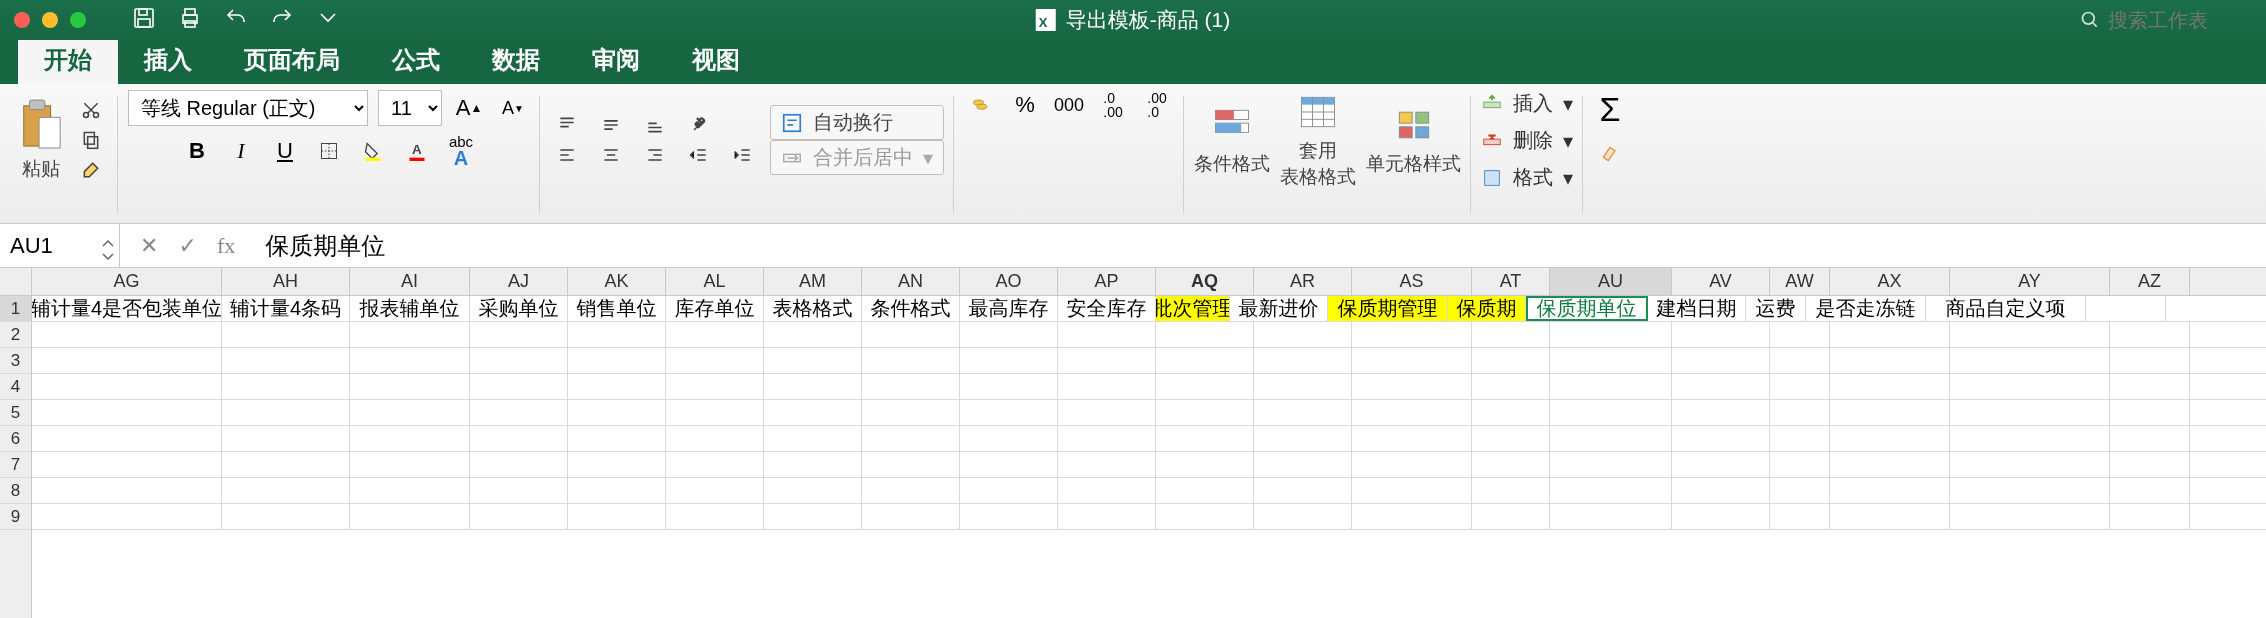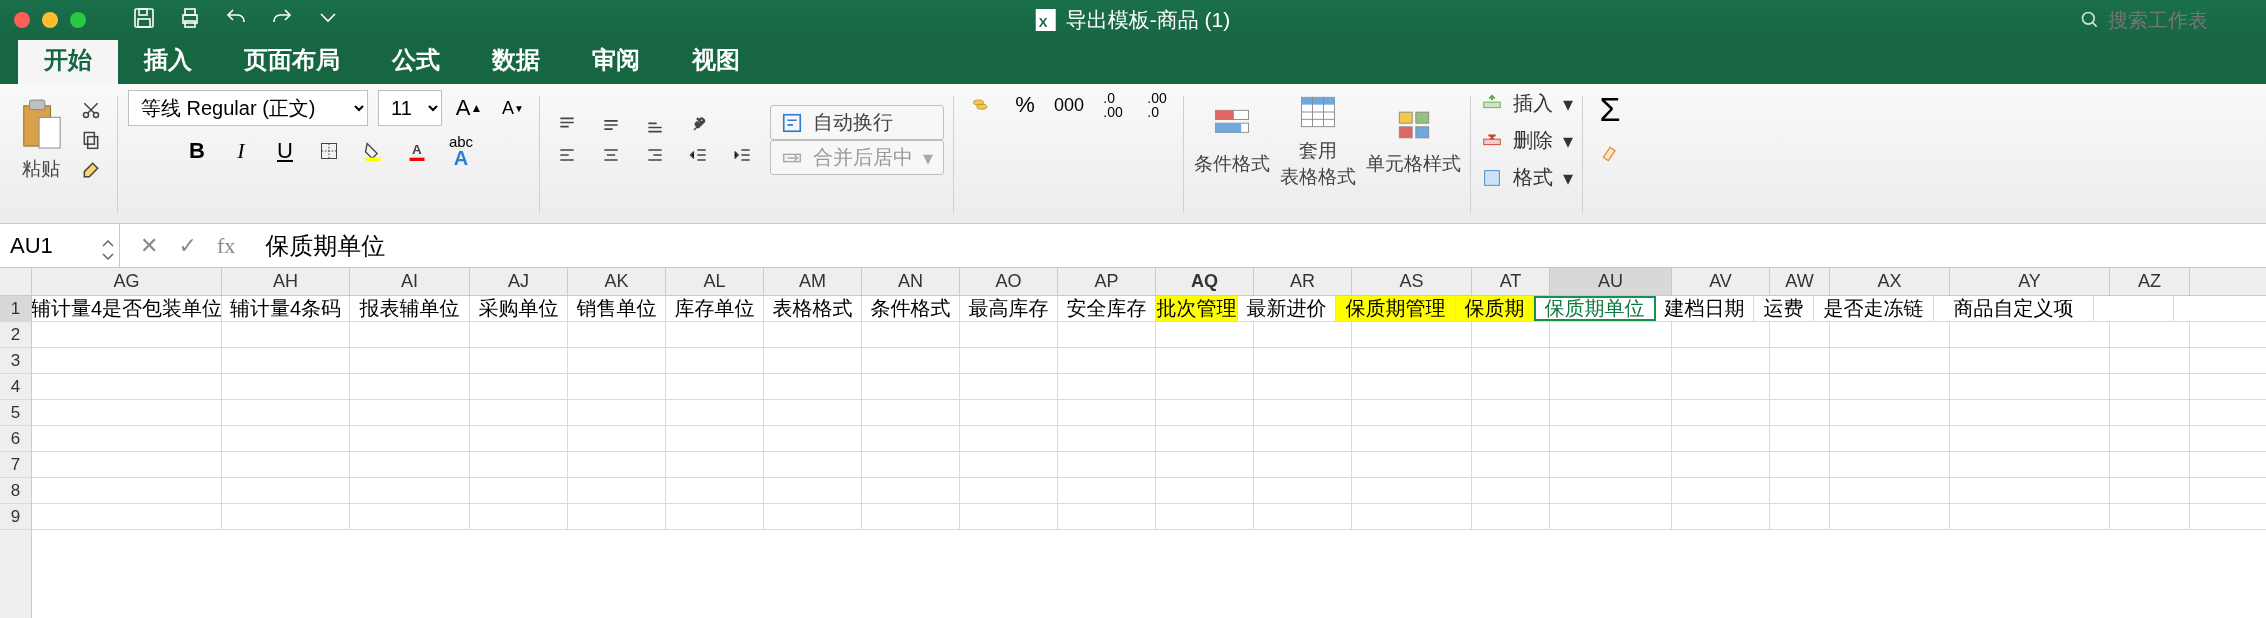--- a/index.html
+++ b/index.html
@@ -433,21 +433,21 @@
           <div class="cell" style="width: 190px;">辅计量4是否包装单位</div>
           <div class="cell" style="width: 128px;">辅计量4条码</div>
           <div class="cell" style="width: 120px;">报表辅单位</div>
           <div class="cell" style="width: 98px;">采购单位</div>
           <div class="cell" style="width: 98px;">销售单位</div>
           <div class="cell" style="width: 98px;">库存单位</div>
           <div class="cell" style="width: 98px;">表格格式</div>
           <div class="cell" style="width: 98px;">条件格式</div>
           <div class="cell" style="width: 98px;">最高库存</div>
           <div class="cell" style="width: 98px;">安全库存</div>
-          <div class="cell hl" style="width: 82px;">批次管理</div>
+          <div class="cell hl" style="width: 74px;">批次管理</div>
           <div class="cell" style="width: 98px;">最新进价</div>
           <div class="cell hl" style="width: 120px;">保质期管理</div>
           <div class="cell hl" style="width: 78px;">保质期</div>
           <div class="cell tgreen sel" style="width: 122px;">保质期单位</div>
           <div class="cell" style="width: 98px;">建档日期</div>
           <div class="cell" style="width: 60px;">运费</div>
           <div class="cell" style="width: 120px;">是否走冻链</div>
           <div class="cell" style="width: 160px;">商品自定义项</div>
           <div class="cell" style="width: 80px;"></div>
         </div>

